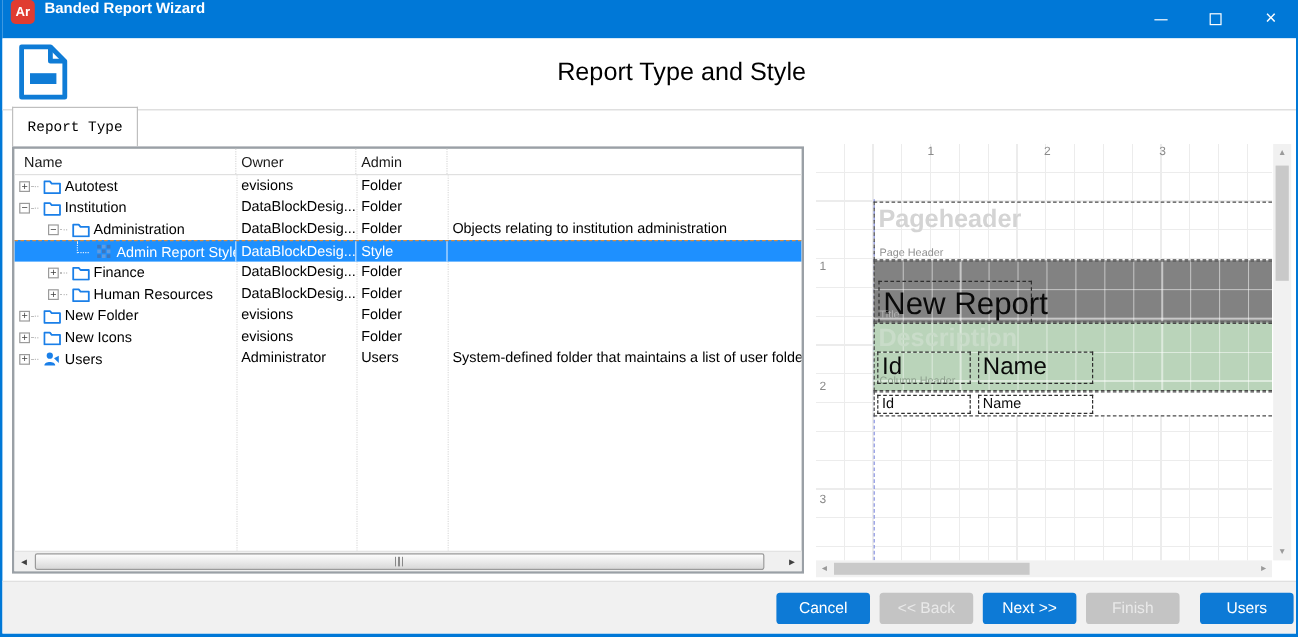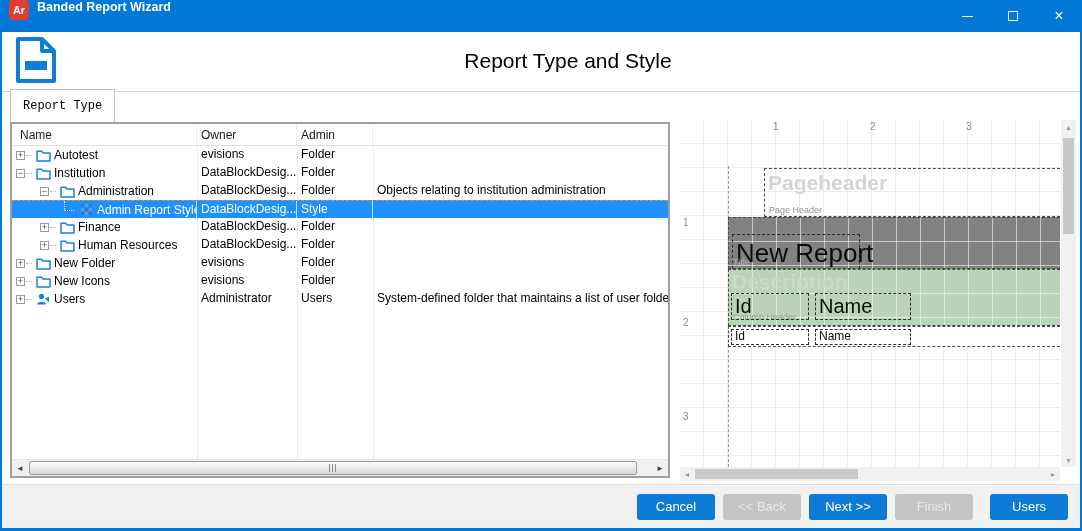--- a/index.html
+++ b/index.html
@@ -65,21 +65,21 @@
   .grip { width:8px; height:8px; background:repeating-linear-gradient(to right,#8a8a8a 0 1px,transparent 1px 3px); }
 
   
   .preview { position:absolute; left:678px; top:120px; width:396px; height:361px; }
   .pcontent { position:absolute; left:0; top:0; width:380px; height:347px; overflow:hidden; background:#fff;
     background-image:repeating-linear-gradient(to right, transparent 0 23px, #ececec 23px 24px),
                      repeating-linear-gradient(to bottom, transparent 0 23px, #ececec 23px 24px); }
   .hnum,.vnum { position:absolute; font-size:10px; color:#8a8a8a; }
   .marginline { position:absolute; left:48px; top:46px; height:301px; width:0; border-left:1px dashed #8892e0; }
   .band { position:absolute; left:48px; right:0; border-top:1px dashed #4a4a4a; border-bottom:1px dashed #4a4a4a; border-left:1px dashed #4a4a4a; }
-  .band-pageheader { top:48px; height:49px;margin-left:36px; }
+  .band-pageheader { top:48px; height:49px; }
   .band-title { top:97px; height:52px; background:#828282;
     background-image:repeating-linear-gradient(to right, transparent 0 23px, rgba(255,255,255,.55) 23px 24px),
                      repeating-linear-gradient(to bottom, transparent 0 23px, rgba(255,255,255,.55) 23px 24px); }
   .band-colhead { top:149px; height:57px; background:#bad4ba;
     background-image:repeating-linear-gradient(to right, transparent 0 23px, rgba(255,255,255,.5) 23px 24px),
                      repeating-linear-gradient(to bottom, transparent 0 23px, rgba(255,255,255,.5) 23px 24px); }
   .band-detail { top:206px; height:21px; background:#fff; }
   .watermark { position:absolute; left:3px; top:2px; font-size:21px; font-weight:bold; color:#d4d4d4; white-space:nowrap; }
   .watermark.green { color:#c9dcc9; top:0; }
   .bandlabel { position:absolute; left:4px; bottom:1px; font-size:9px; color:#8f8f8f; white-space:nowrap; }
@@ -97,21 +97,21 @@
   .vs-arrow { height:14px; font-size:7px; color:#9a9a9a; display:flex; align-items:center; cursor:pointer; }
   .vs-track { flex:1; width:100%; position:relative; }
   .vs-thumb { position:absolute; left:2px; top:4px; width:11px; height:96px; background:#c9c9c9; cursor:grab; }
   .hscroll2 { position:absolute; left:0; bottom:0; width:380px; height:14px; background:#f1f1f1; display:flex; align-items:center; }
   .hs2-arrow { width:14px; text-align:center; font-size:7px; color:#9a9a9a; cursor:pointer; }
   .hs2-track { flex:1; height:100%; position:relative; }
   .hs2-thumb { position:absolute; left:1px; top:2px; width:163px; height:10px; background:#c9c9c9; cursor:grab; }
 
   
   .buttonbar { position:absolute; left:0; bottom:0; width:100%; height:44px; background:#f1f1f1; border-top:1px solid #e0e0e0;
-               display:flex; align-items:center; justify-content:flex-end; padding-right:12px; }
+               display:flex; align-items:center; justify-content:flex-end; padding-right:2px; }
   .btn { width:78px; height:26px; border:none; border-radius:3px; font-size:13px; margin-left:8px; cursor:pointer; }
   .btn.on { background:#0d7ad6; color:#fff; }
   .btn.off { background:#c4c4c4; color:#e9e9e9; cursor:default; }
   .btn.help { margin-left:17px; }
 </style>
 </head>
 <body>
 
 <div class="window">
 

